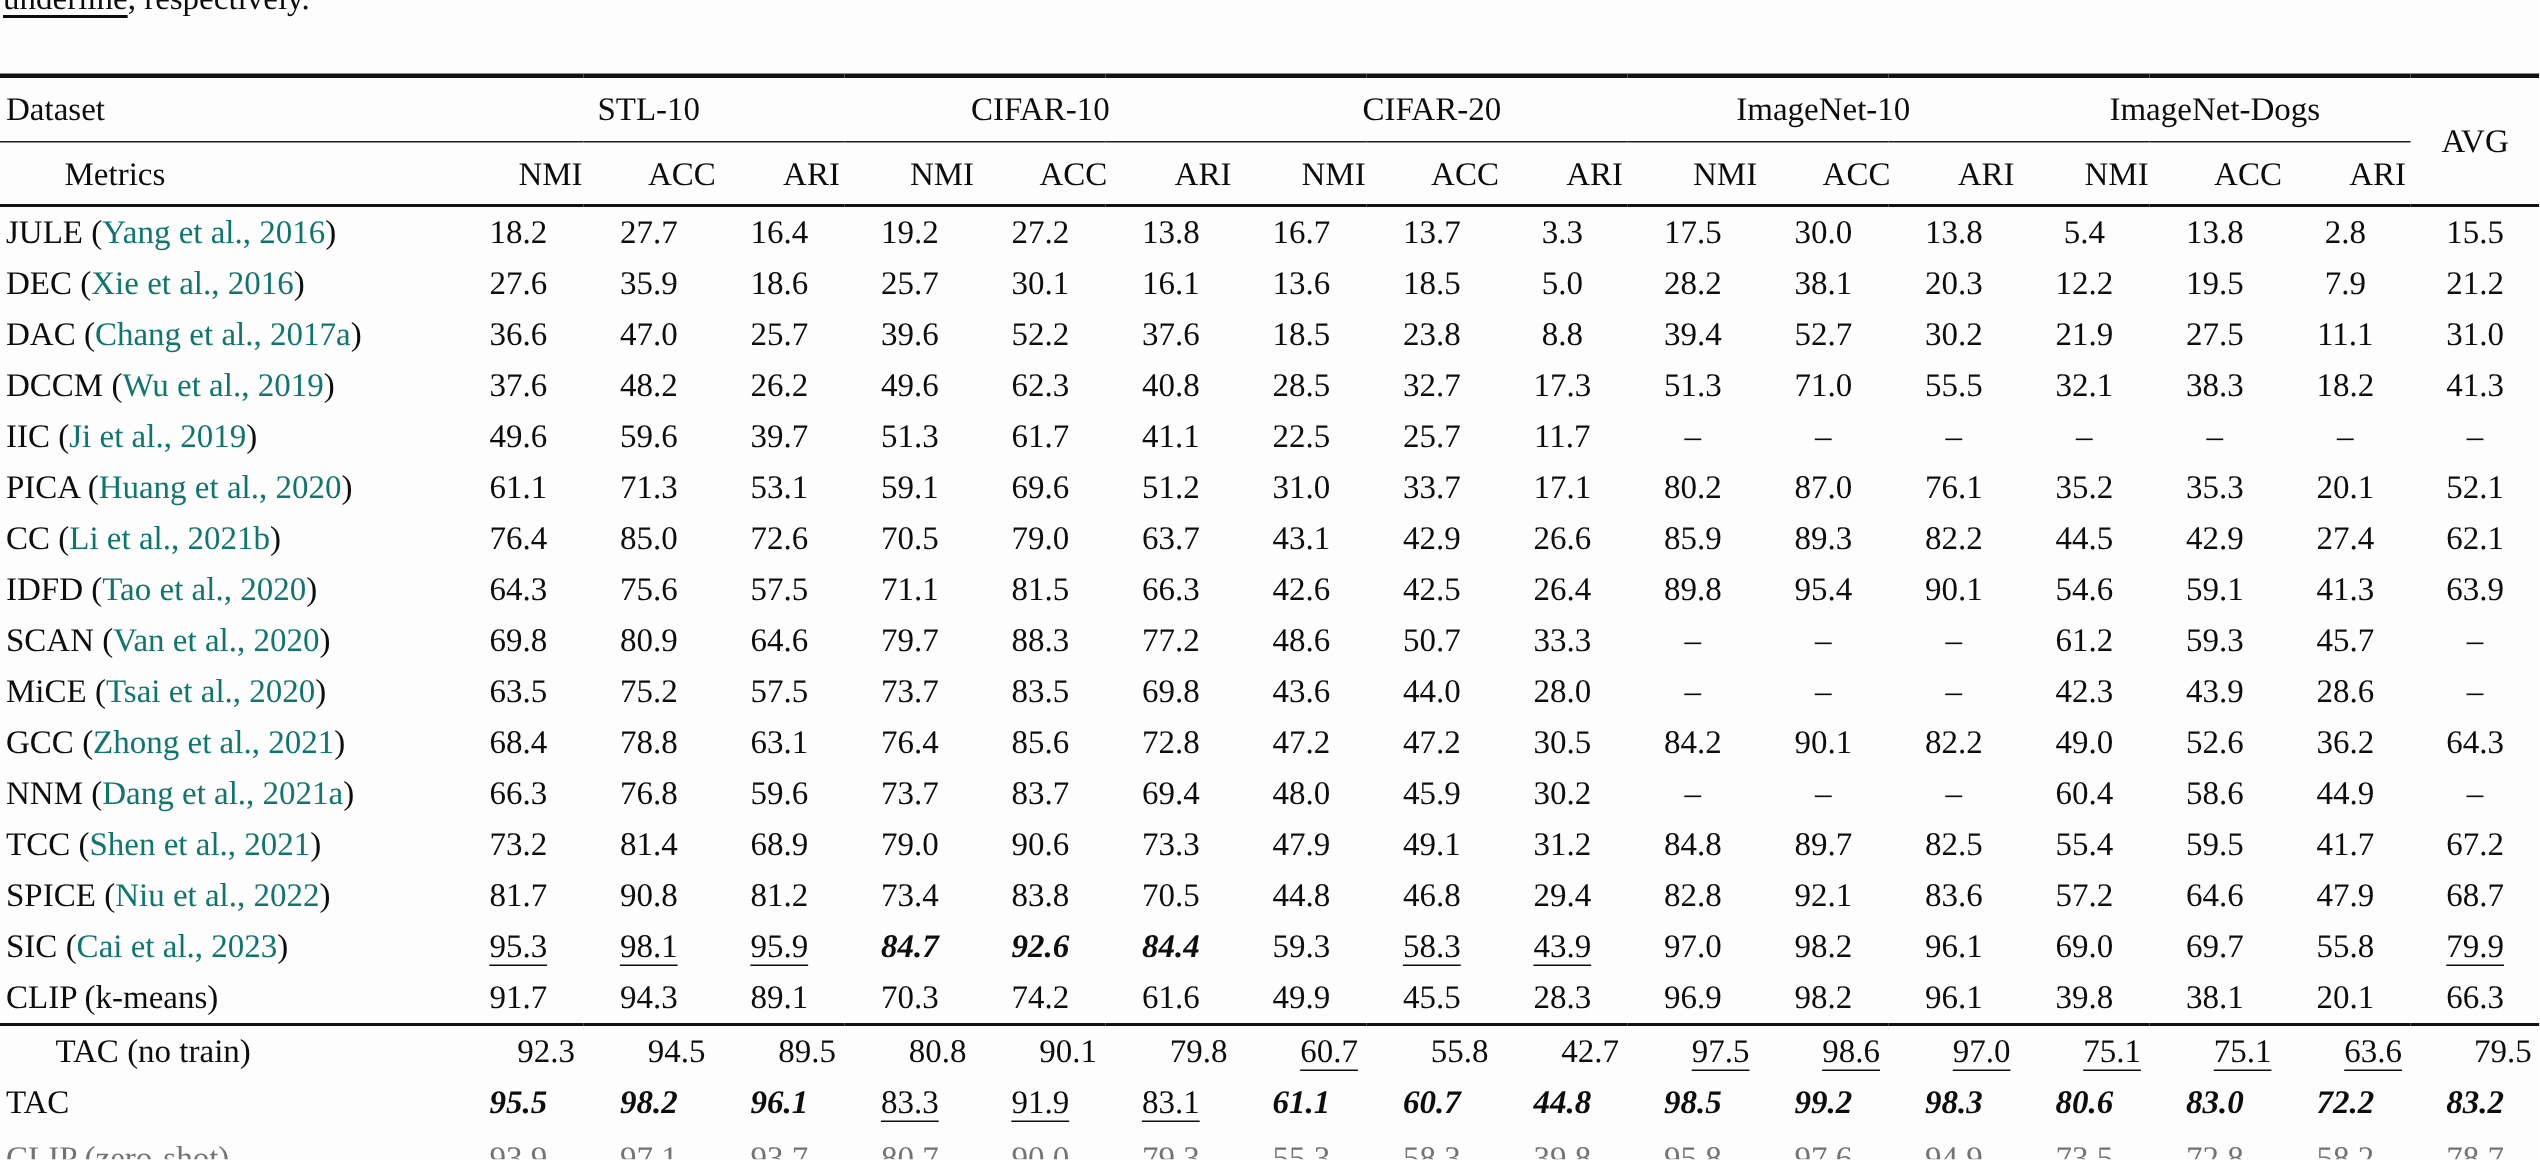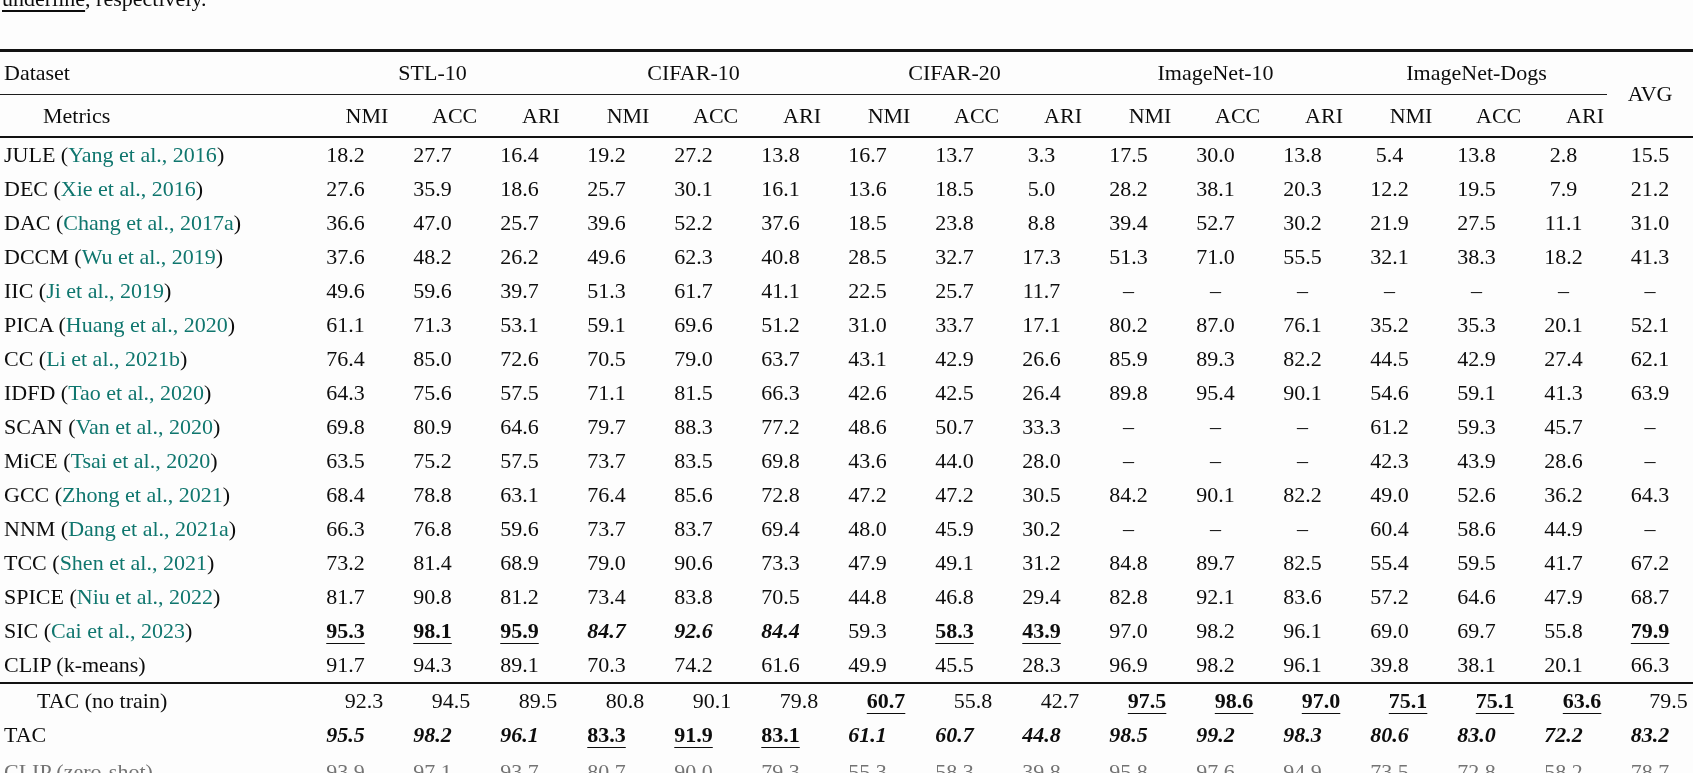--- a/index.html
+++ b/index.html
@@ -36,21 +36,21 @@
   thead tr.row-metrics th{height:41px;border-bottom:2.6px solid #121212;padding-left:43px;}
   th.avg-head{border-bottom:2.6px solid #121212;}
   th.left,td.method{text-align:left;padding-left:4px;}
   
   tbody td{height:34px;}
   tbody tr.section-start td{border-top:2.2px solid #121212;padding-left:37px;}
   tbody tr:last-child td{border-bottom:2.6px solid #121212;height:40px;padding-bottom:5px;}
   tbody tr.gray td, tbody tr.gray td span{color:#737373;}
   .cite{color:#0f766e;}
   .b{font-weight:bold;font-style:italic;}
-  .u{text-decoration:underline;text-underline-offset:4.5px;text-decoration-thickness:1.4px;font-weight:bold;}
+  .u{text-decoration:underline;text-underline-offset:4.5px;text-decoration-thickness:1.4px;}
 </style>
 </head>
 <body>
 
 <div class="page">
 
   <div class="caption-clip">
     <span class="caption-text"><span class="uword">underline</span><span>, respectively.</span></span>
   </div>
 

